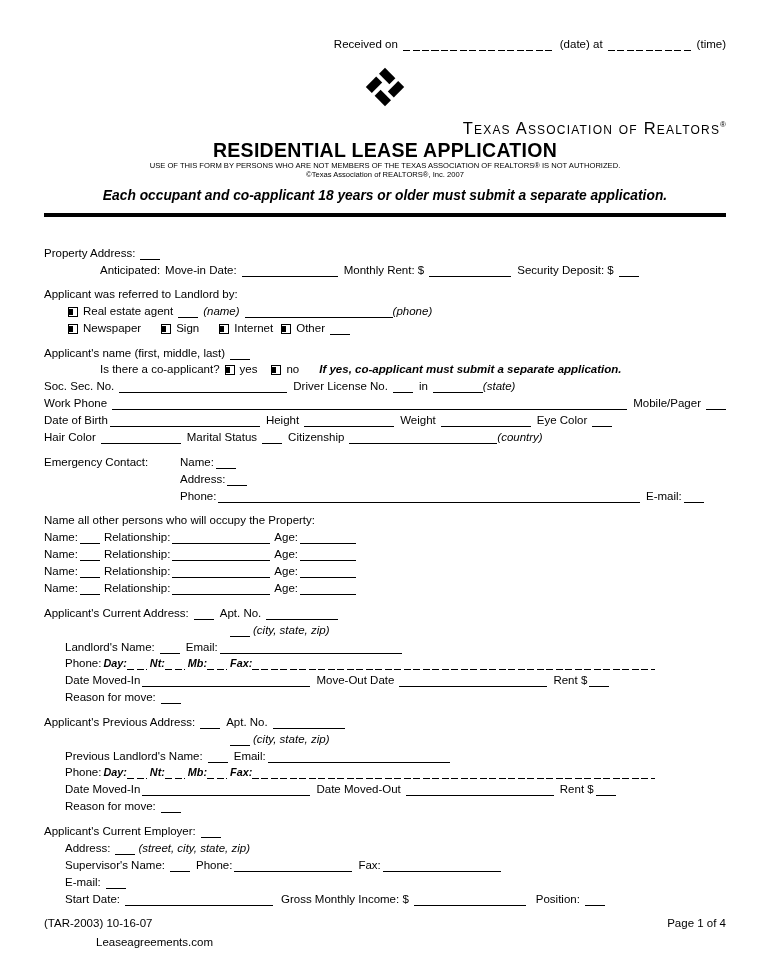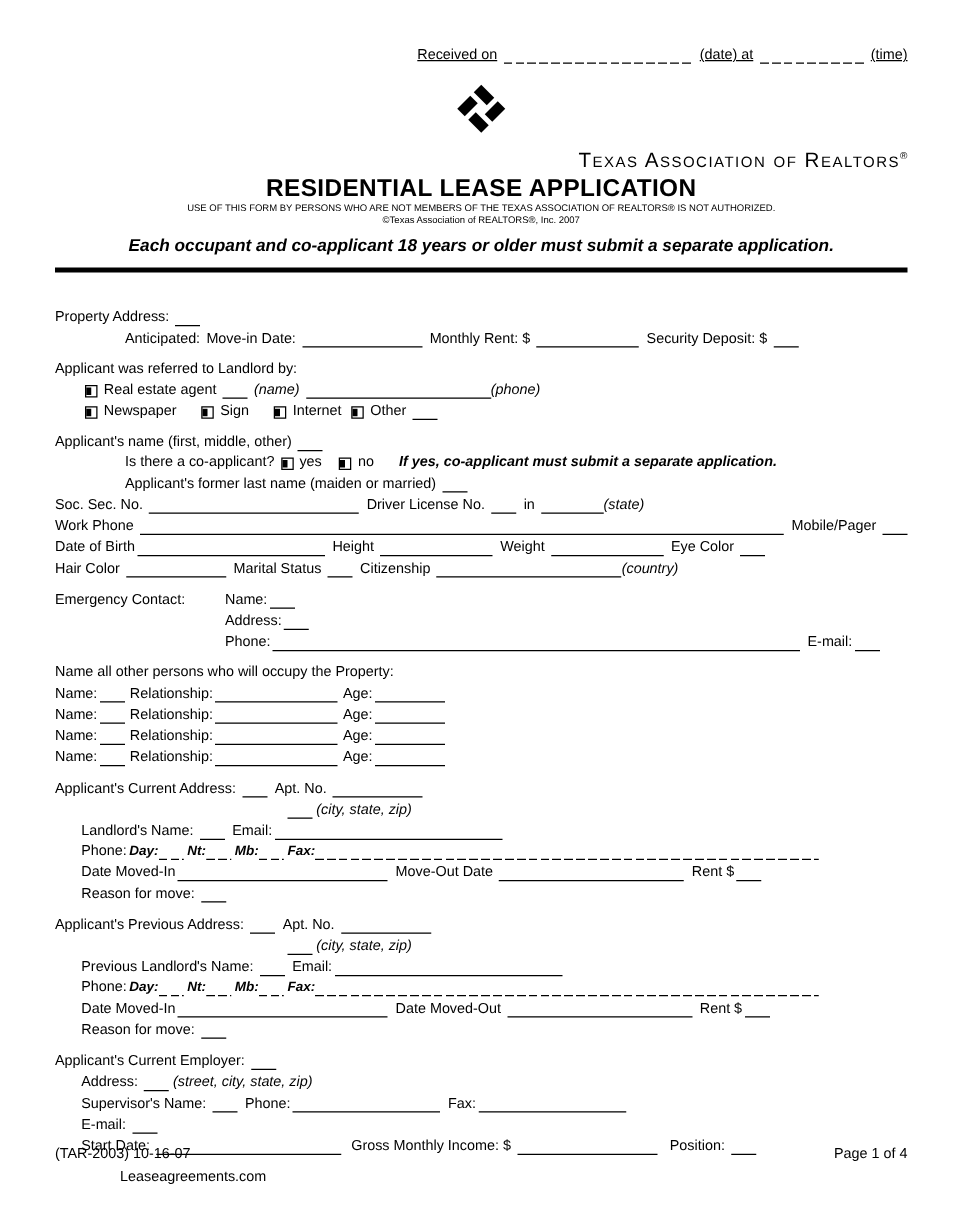--- a/index.html
+++ b/index.html
@@ -28,21 +28,21 @@
   .bi{font-style:italic;font-weight:bold;font-size:10.8px;}
   .gap8{width:8px;} .gap14{width:14px;} .gap20{width:20px;}
   .in1{margin-left:56px;} .in2{margin-left:24px;} .in3{margin-left:21px;}
   .sec{margin-top:11px;}
   .cb{
     flex:none;display:inline-block;width:8px;height:8px;
     border:1.8px solid #000;position:relative;margin:0 5px 1px 0;
   }
   .cb::before{content:"";position:absolute;left:0;top:.5px;width:4px;height:6.5px;background:#000;}
   
-  .received{display:flex;justify-content:flex-end;align-items:flex-end;line-height:13px;text-decoration:underline;}
+  .received{display:flex;justify-content:flex-end;align-items:flex-end;line-height:13px;}
   .received .blank{flex:0 0 auto;}
   .logo-wrap{text-align:center;margin-top:16px;line-height:0;}
   .brand{
     text-align:right;font-family:Liberation Sans, sans-serif;
     font-variant:small-caps;font-size:16.5px;letter-spacing:1.2px;
     margin-top:9px;line-height:18px;
   }
   .brand sup{font-size:8px;letter-spacing:0;}
   .title{text-align:center;font-weight:bold;font-size:19.5px;letter-spacing:.3px;line-height:22px;margin-top:2px;}
   .fine{text-align:center;font-size:7.6px;line-height:9px;}
@@ -120,36 +120,32 @@
     <span class="gap20"></span>
     <span class="cb"></span>
     <span>Internet</span>
     <span class="gap8"></span>
     <span class="cb"></span>
     <span class="lbl">Other</span>
     <span class="blank"></span>
   </div>
 
   <div class="row sec">
-    <span class="lbl">Applicant's name (first, middle, other)</span>
+    <span class="lbl">Applicant's name (first, middle, last)</span>
     <span class="blank"></span>
   </div>
   <div class="row in1">
     <span class="lbl">Is there a co-applicant?</span>
     <span class="cb"></span>
     <span>yes</span>
     <span class="gap14"></span>
     <span class="cb"></span>
     <span>no</span>
     <span class="gap20"></span>
     <span style="font-weight:bold;font-style:italic">If yes, co-applicant must submit a separate application.</span>
-  </div>
-  <div class="row in1">
-    <span class="lbl">Applicant's former last name (maiden or married)</span>
-    <span class="blank"></span>
   </div>
   <div class="row">
     <span class="lbl">Soc. Sec. No.</span>
     <span class="blank fx" style="width:168px"></span>
     <span class="lbl" style="padding-left:6px">Driver License No.</span>
     <span class="blank"></span>
     <span class="lbl" style="padding-left:6px">in</span>
     <span class="blank fx" style="width:50px"></span>
     <span class="it">(state)</span>
   </div>

